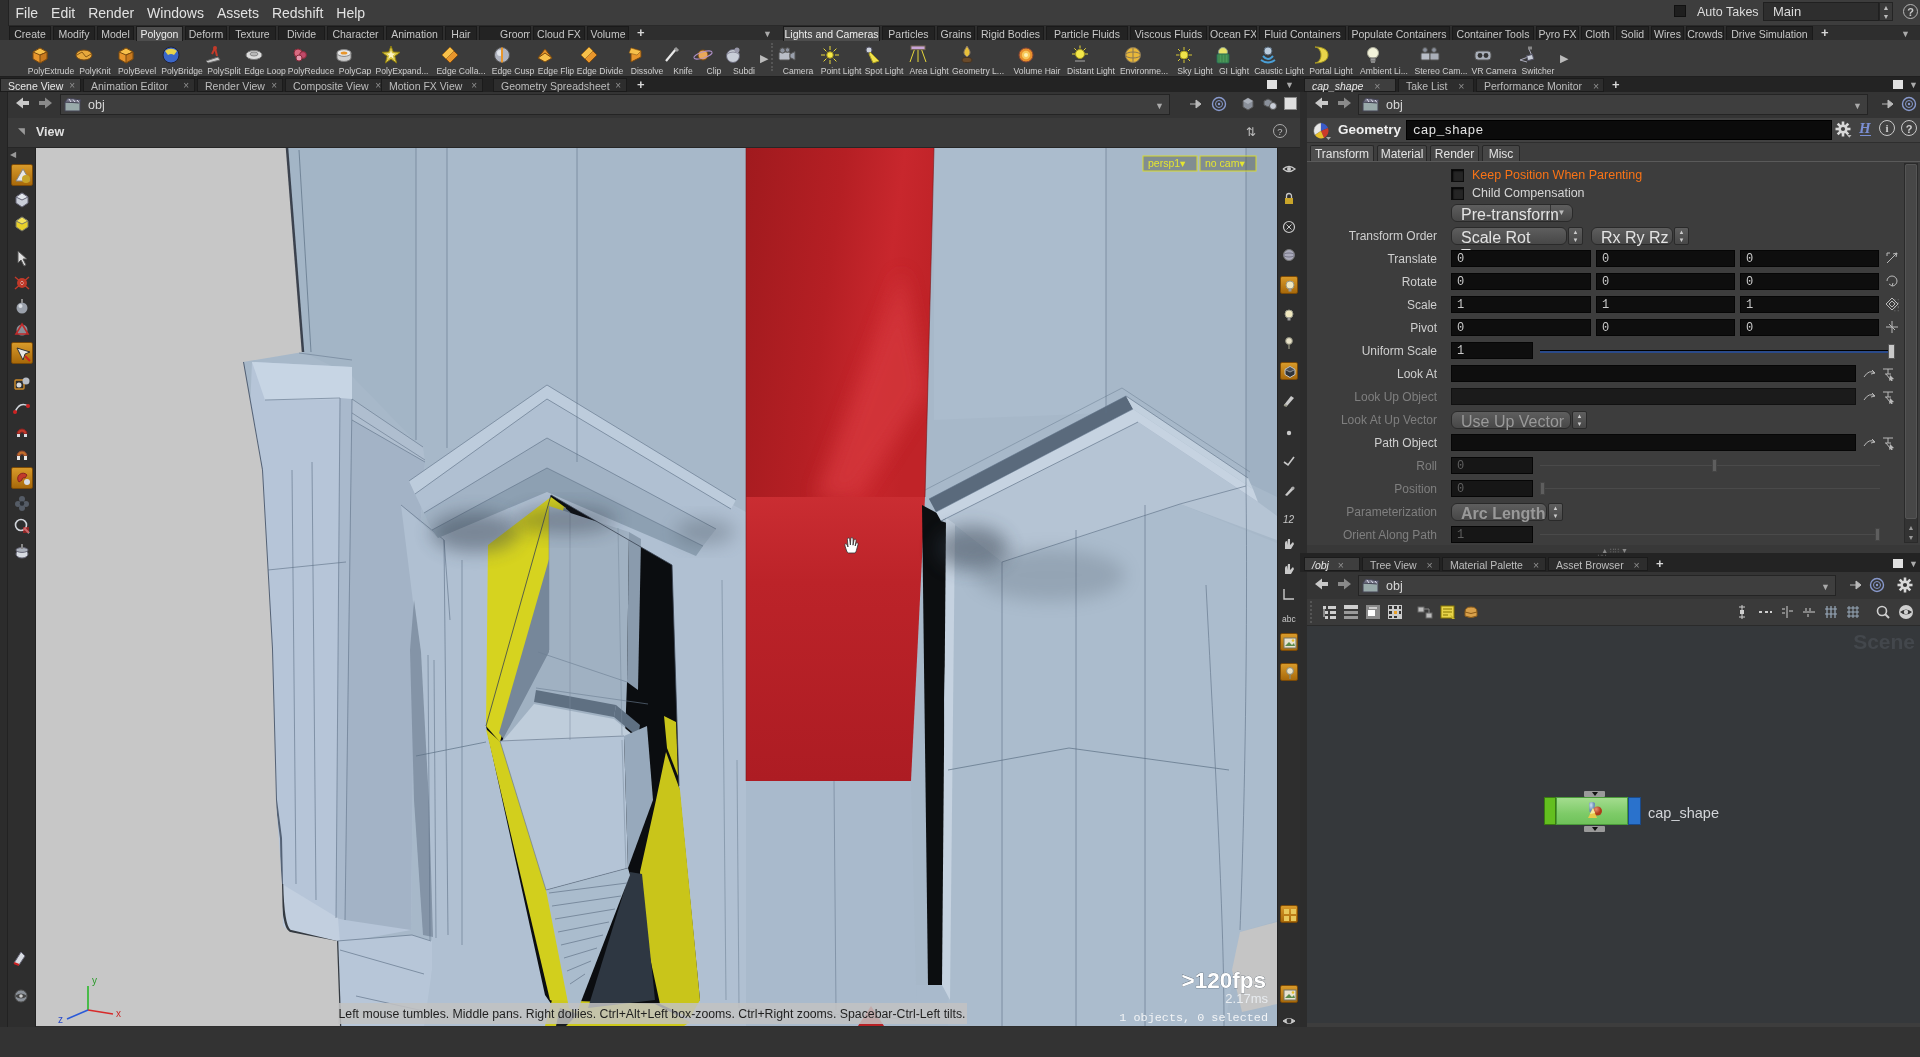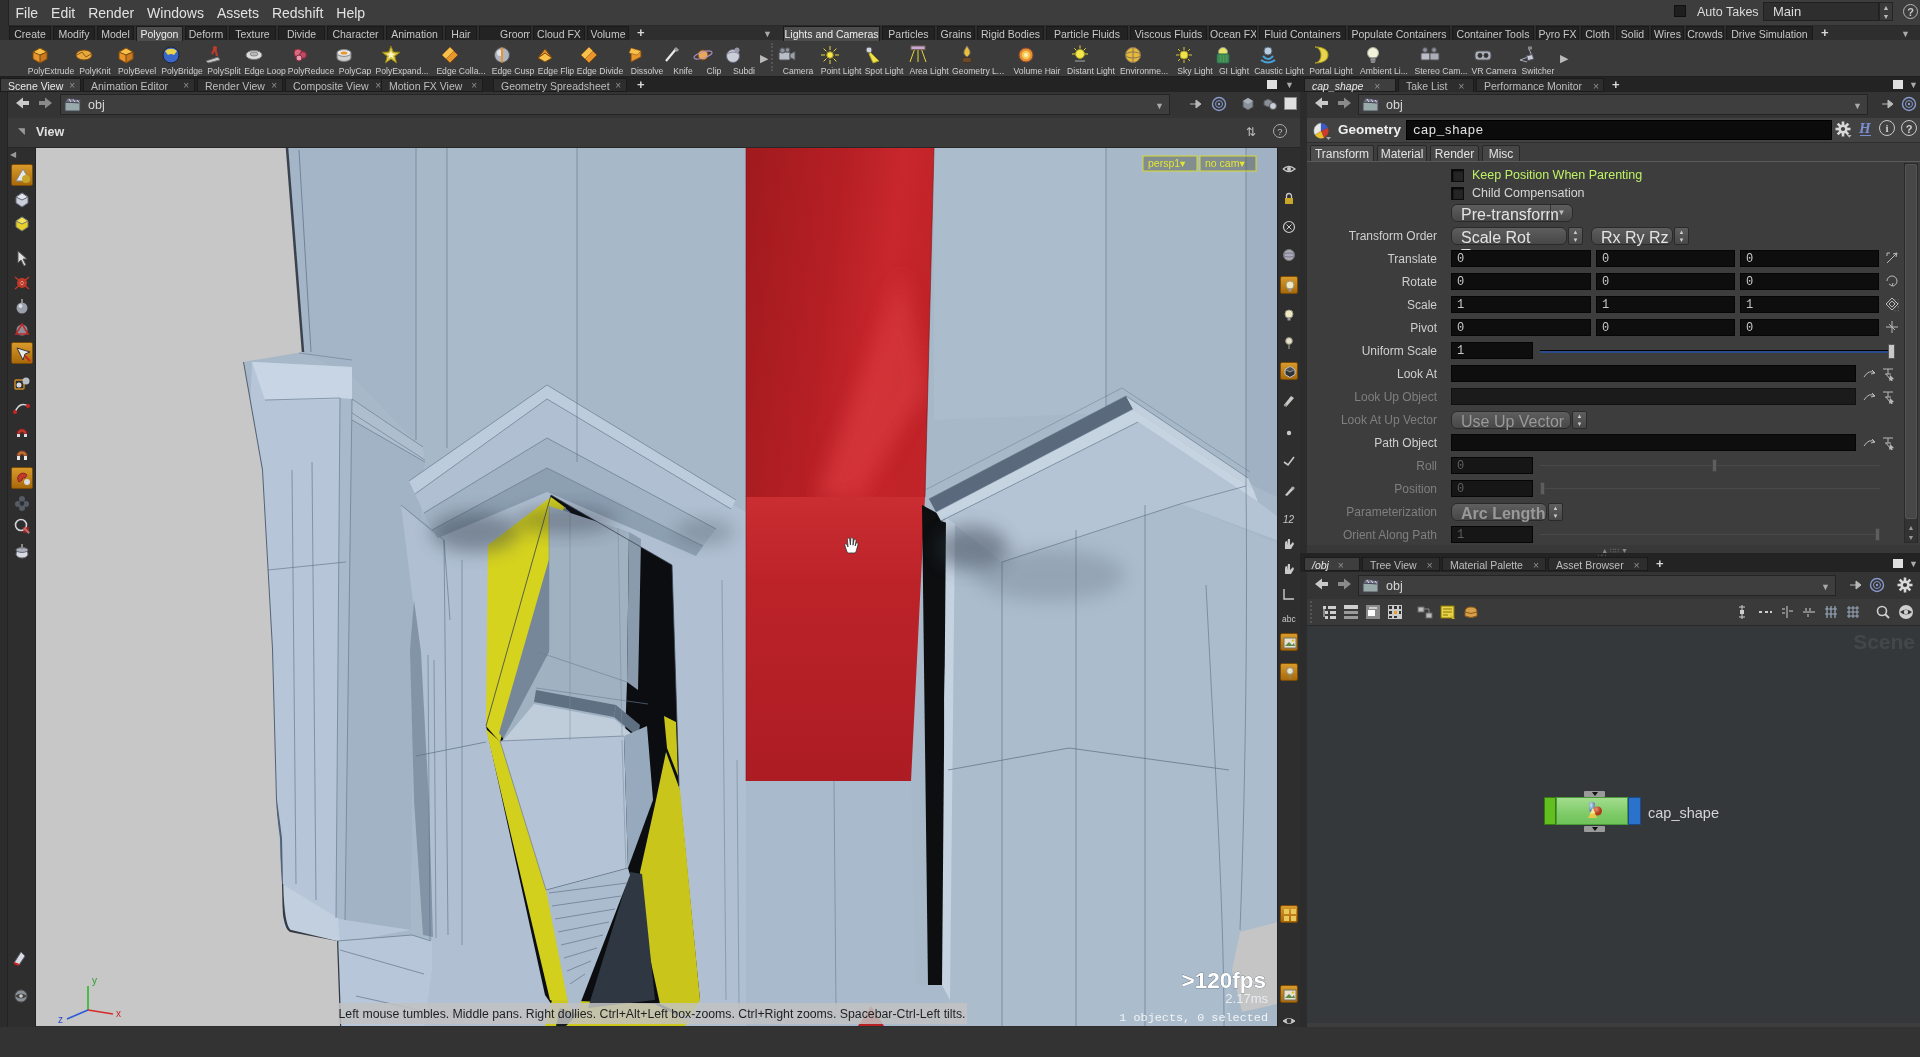--- a/index.html
+++ b/index.html
@@ -958,21 +958,21 @@
     <div class="abs" style="left:1430px;top:145px;width:49px;height:17px;background:#464646;border:1px solid #272727;border-radius:2px 2px 0 0;color:#e2e2e2;font-size:12px;text-align:center;padding-top:1px;">Render</div>
     <div class="abs" style="left:1482px;top:145px;width:38px;height:17px;background:#464646;border:1px solid #272727;border-radius:2px 2px 0 0;color:#e2e2e2;font-size:12px;text-align:center;padding-top:1px;">Misc</div>
     <div class="abs" style="left:1307px;top:161px;width:613px;height:1px;background:#5a5a5a;"></div>
     <div class="abs" style="left:1307px;top:162px;width:613px;height:391px;background:#3d3d3d;"></div>
     <div class="abs" style="left:1904px;top:163px;width:14px;height:380px;background:#333;border:1px solid #2a2a2a;"></div>
     <div class="abs" style="left:1905px;top:164px;width:12px;height:355px;background:#474747;border:1px solid #555;border-radius:2px;"></div>
     <div class="abs" style="left:1906px;top:524px;width:10px;height:8px;color:#999;font-size:7px;text-align:center;">▲</div>
     <div class="abs" style="left:1906px;top:534px;width:10px;height:8px;color:#999;font-size:7px;text-align:center;">▼</div>
     <div class="abs" style="left:1894px;top:300px;width:8px;height:26px;color:#7a7a7a;font-size:8px;line-height:4px;letter-spacing:0;">∷<br>∷<br>∷</div>
     <div class="abs" style="left:1451px;top:169px;width:13px;height:13px;background:#252525;border:1px solid #0c0c0c;box-shadow:inset 1px 1px 2px #000;"></div>
-    <div class="txt" style="left:1472px;top:168px;color:#bef264;font-size:12.5px;">Keep Position When Parenting</div>
+    <div class="txt" style="left:1472px;top:168px;color:#f97316;font-size:12.5px;">Keep Position When Parenting</div>
     <div class="abs" style="left:1451px;top:187px;width:13px;height:13px;background:#252525;border:1px solid #0c0c0c;box-shadow:inset 1px 1px 2px #000;"></div>
     <div class="txt" style="left:1472px;top:186px;color:#d6d6d6;font-size:12.5px;">Child Compensation</div>
     <div class="abs" style="left:1451px;top:204px;width:122px;height:19px;">
       <div class="pbtn" style="left:0;top:0;width:122px;">Pre-transform</div>
       <div style="position:absolute;right:1px;top:1px;width:22px;height:16px;border-left:1px solid #333;color:#bbb;font-size:8px;text-align:center;line-height:16px;">▼</div>
     </div>
     <div class="txt plabel" style="left:1177px;top:229px;width:260px;">Transform Order</div>
     <div class="abs" style="left:1451px;top:227px;width:116px;height:19px;">
       <div class="pbtn" style="left:0;top:0;width:116px;">Scale Rot Trans</div>
     </div>

